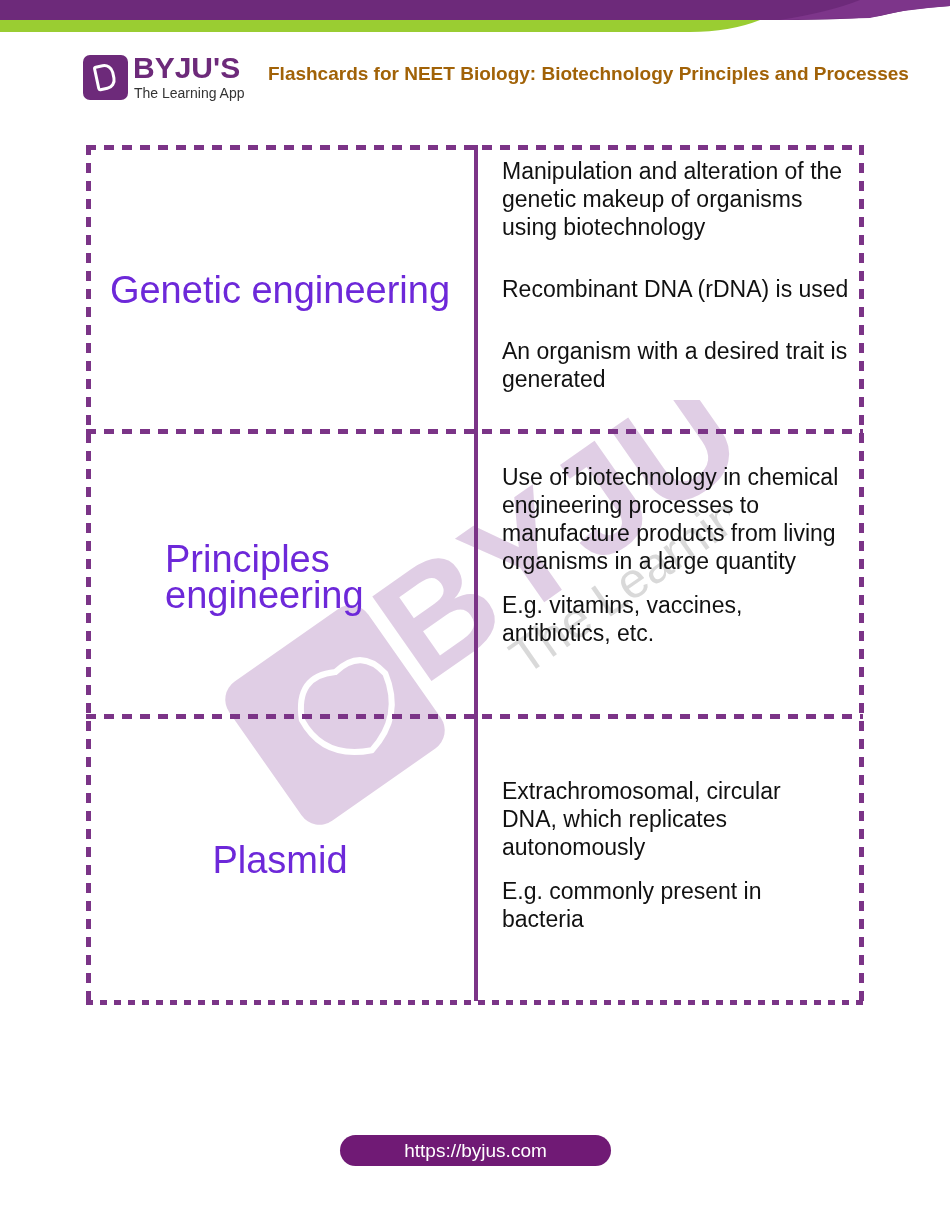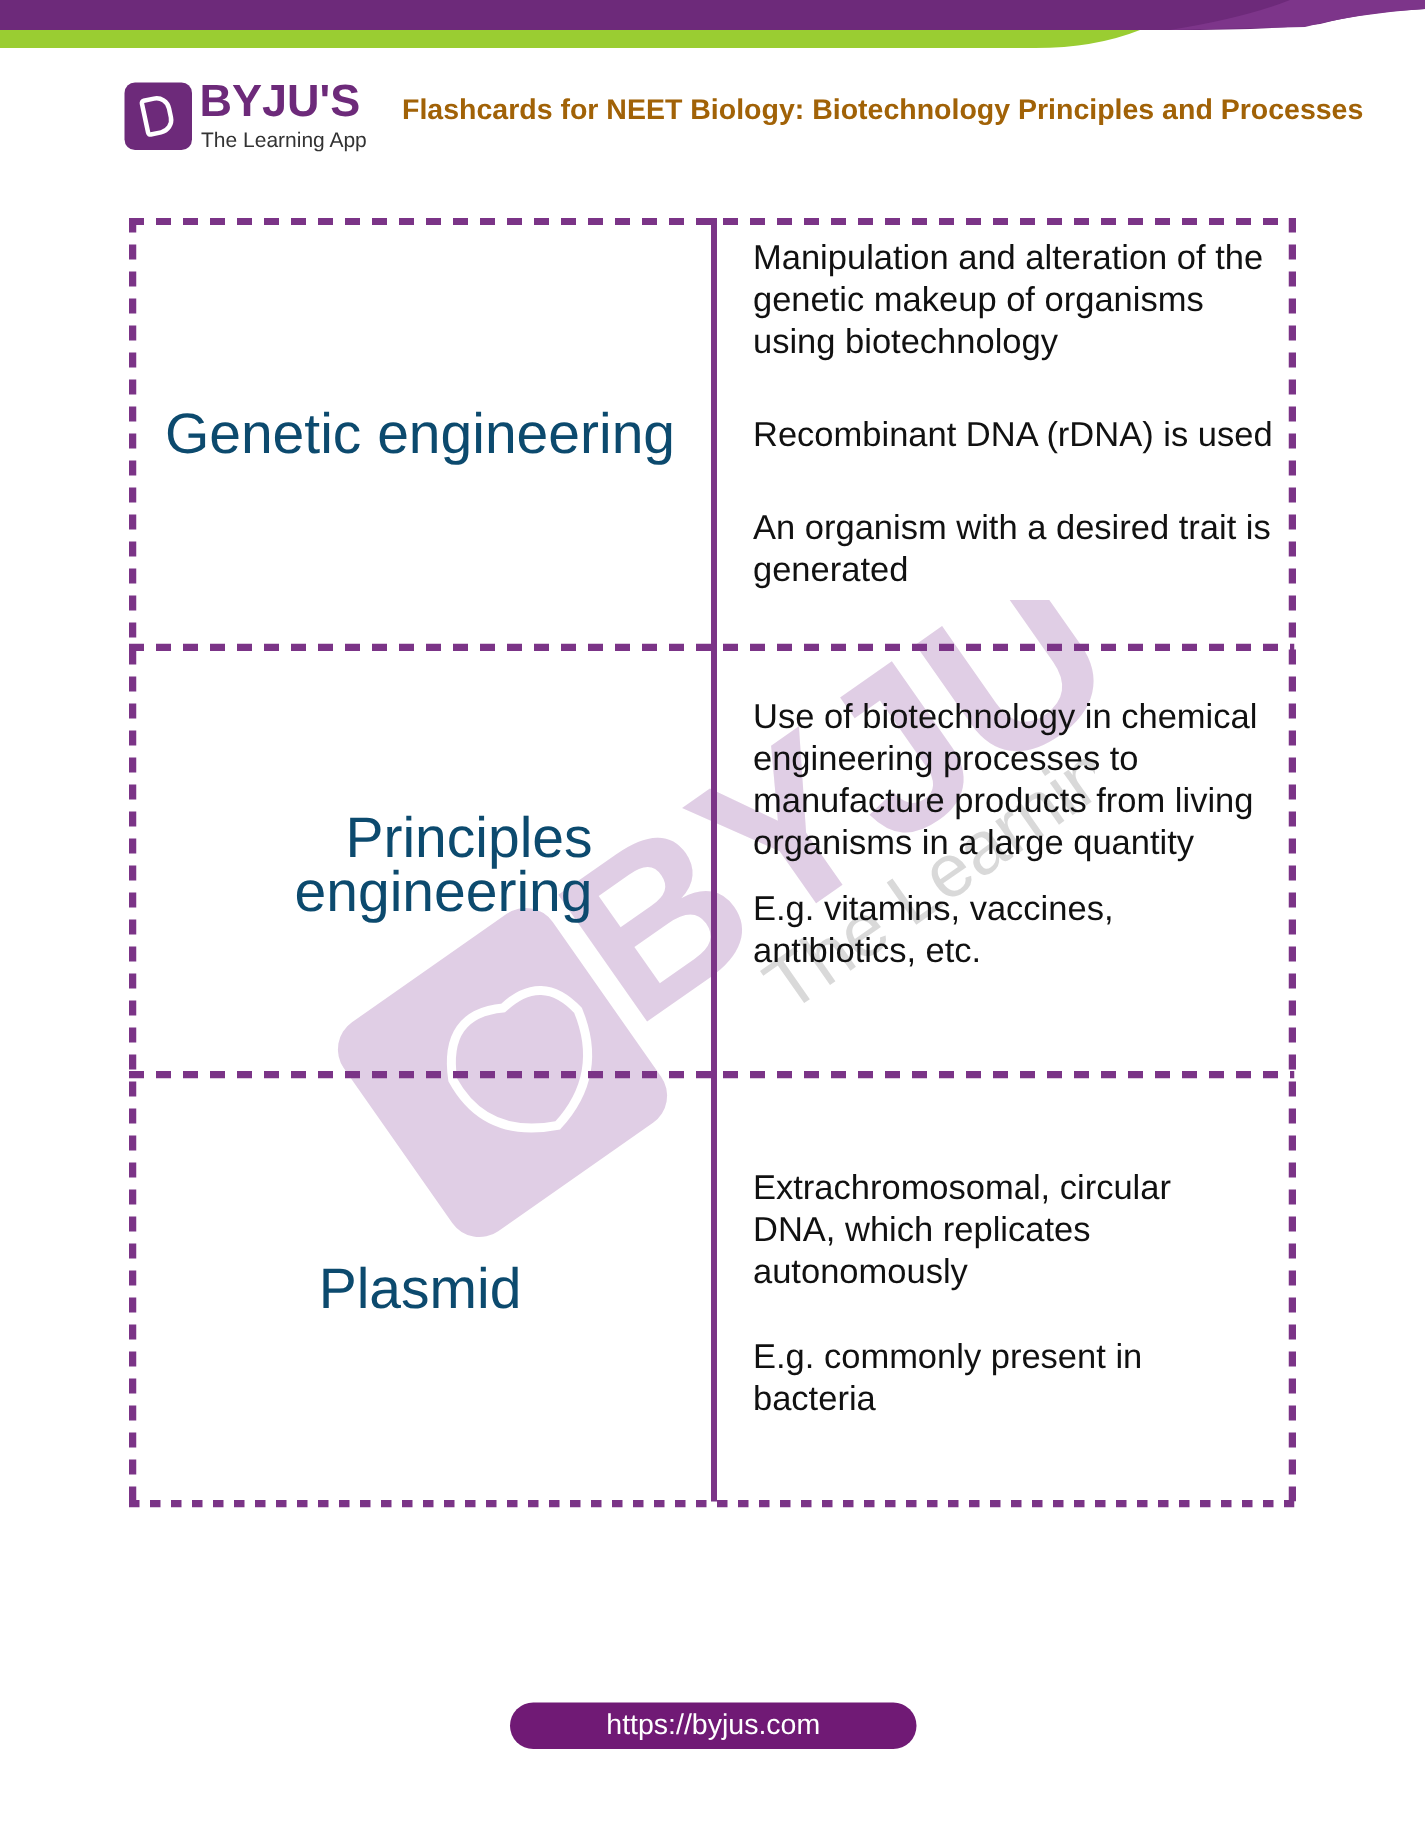--- a/index.html
+++ b/index.html
@@ -41,21 +41,21 @@
       position: absolute; left: 0; width: 777px; height: 5px;
     }
     .dash-v {
       position: absolute; top: 0; width: 5px; height: 856px;
     }
     .divider {
       position: absolute; left: 388px; top: 0; width: 4px; height: 856px;
     }
     .term {
       position: absolute; left: 0; width: 388px; display: flex; align-items: center;
-      justify-content: center; text-align: right; font-size: 38px; color: #0c4a6e;
+      justify-content: center; text-align: left; font-size: 38px; color: #6d28d9;
       line-height: 36px;
     }
     .defs {
       position: absolute; left: 416px; width: 360px; font-size: 23px; color: #111;
       line-height: 28px; display: flex; flex-direction: column;
     }
     .defs p { margin: 0; }
     .watermark { position: absolute; left: 210px; top: 400px; width: 520px; height: 440px; pointer-events: none; }
     .footer-pill {
       position: absolute; left: 340px; top: 1135px; width: 271px; height: 31px;
@@ -126,17 +126,17 @@
     <span style="display:block; width:230px;">Principles engineering</span>
   </div>
   <div class="defs" style="top:318px;">
     <p>Use of biotechnology in chemical engineering processes to manufacture products from living organisms in a large quantity</p>
     <p style="margin-top:16px; width:290px;">E.g. vitamins, vaccines, antibiotics, etc.</p>
   </div>
 
   <div class="term" style="top:574px; height:282px;">Plasmid</div>
   <div class="defs" style="top:632px;">
     <p style="width:320px;">Extrachromosomal, circular DNA, which replicates autonomously</p>
-    <p style="margin-top:29px; width:300px;">E.g. commonly present in bacteria</p>
+    <p style="margin-top:16px; width:300px;">E.g. commonly present in bacteria</p>
   </div>
 </div>
 
 <div class="footer-pill" style="background:#701a75;">https://byjus.com</div>
 
 </body></html>

